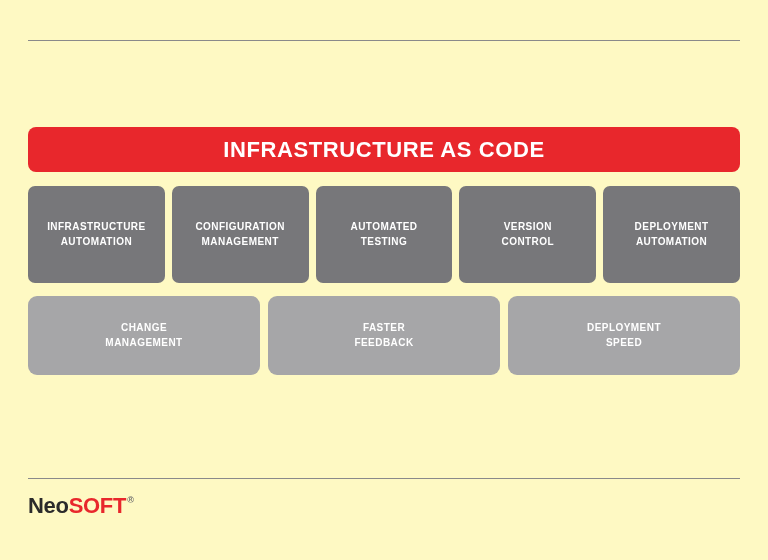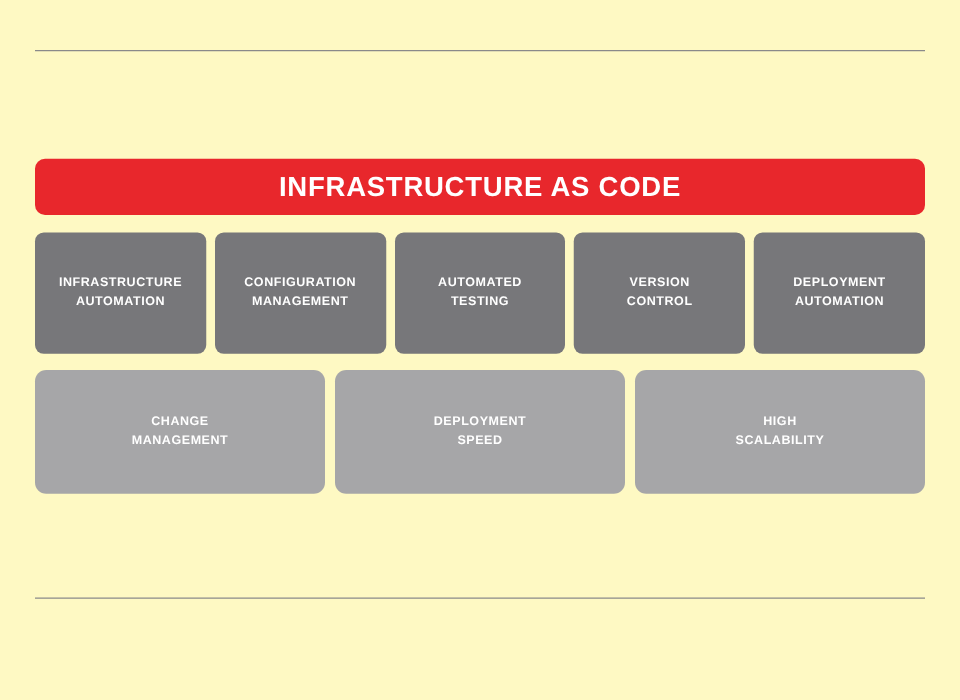--- a/index.html
+++ b/index.html
@@ -66,21 +66,21 @@
     width: 712px;
     display: flex;
     box-sizing: border-box;
   }
   .row-primary {
     top: 186px;
     height: 97px;
   }
   .row-secondary {
     top: 296px;
-    height: 99px;
+    height: 79px;
   }
 
   .card {
     flex: 1 1 0;
     display: flex;
     align-items: center;
     justify-content: center;
     border-radius: 7px;
     box-sizing: border-box;
     padding: 4px 6px;
@@ -171,25 +171,30 @@
 AUTOMATION</span>
     </div>
   </div>
 
   <div class="row row-secondary">
     <div class="card">
       <span class="card-label">CHANGE
 MANAGEMENT</span>
     </div>
     <div class="card">
+      <span class="card-label">FASTER
+FEEDBACK</span>
+    </div>
+    <div class="card">
       <span class="card-label">DEPLOYMENT
 SPEED</span>
     </div>
-    <div class="card">
-      <span class="card-label">HIGH
-SCALABILITY</span>
-    </div>
   </div>
 
   <div class="divider divider-bottom"></div>
 
+  <div class="logo">
+    <span class="logo-neo">Neo</span>
+    <span class="logo-soft">SOFT</span>
+    <span class="logo-tm">®</span>
+  </div>
 
 </div>
 
 </body></html>

